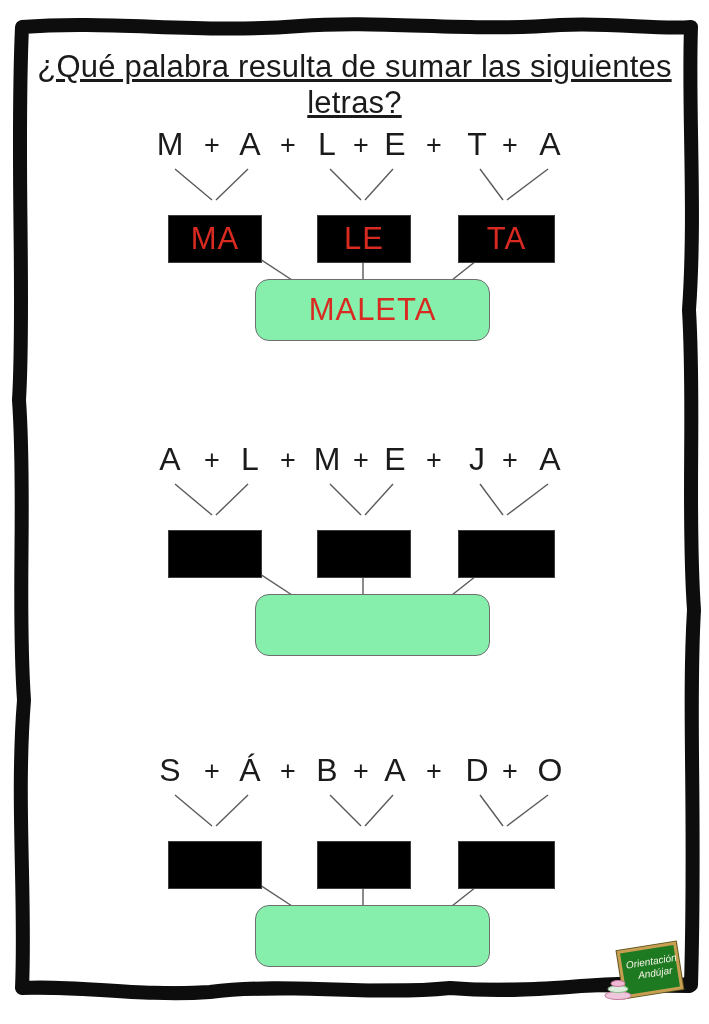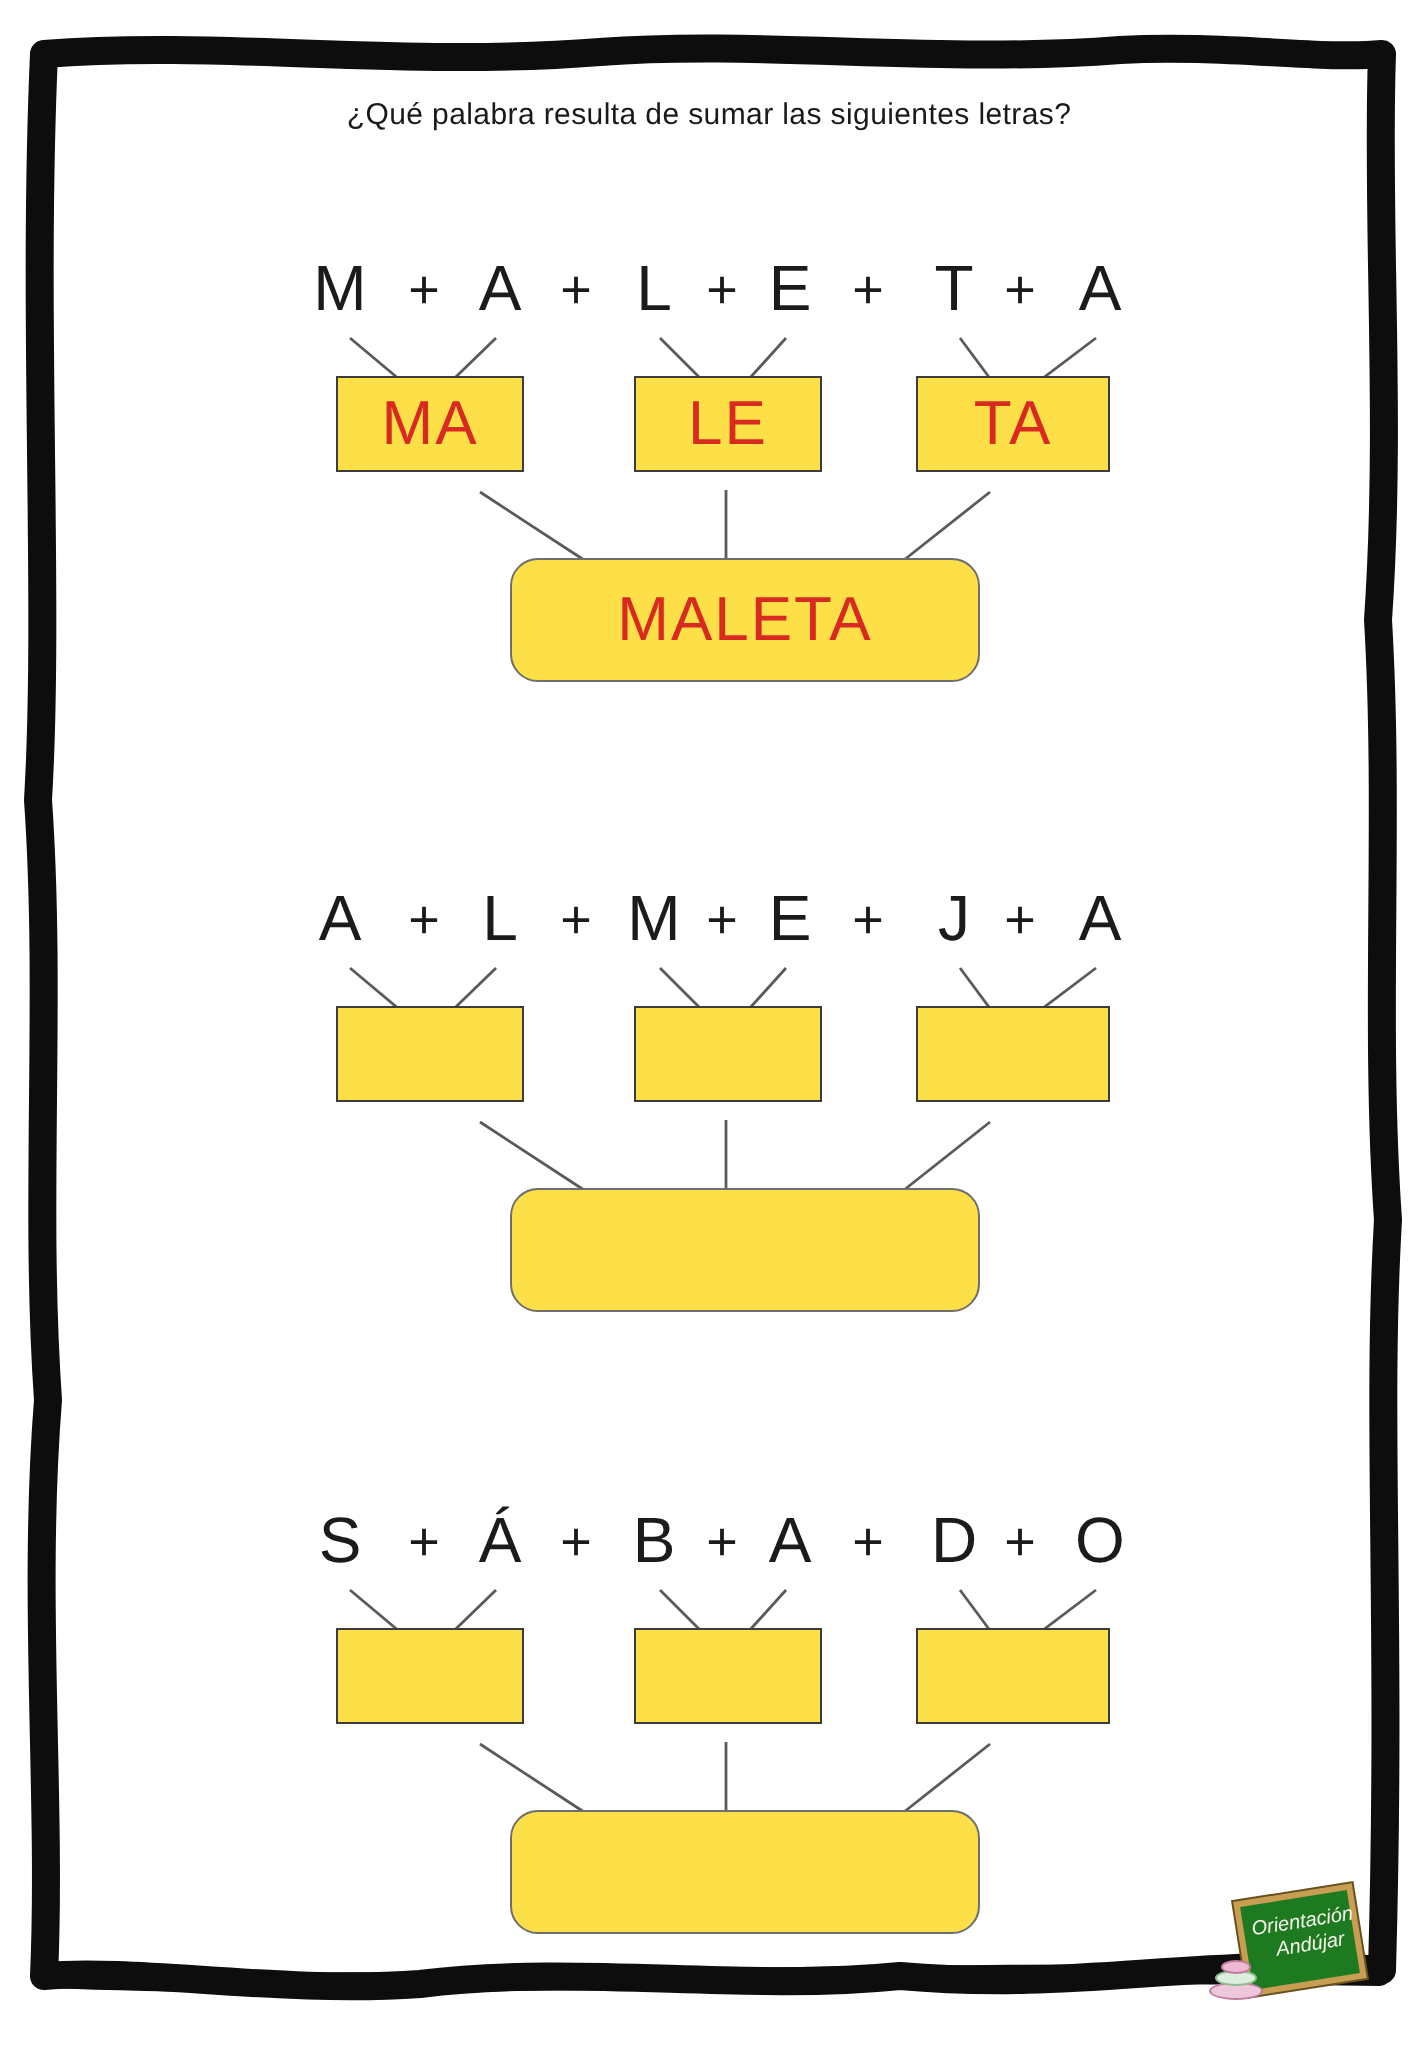--- a/index.html
+++ b/index.html
@@ -1,33 +1,33 @@
 <!DOCTYPE html>
 <html><head>
 <meta charset="utf-8">
 <style>
   html,body{margin:0;padding:0;background:#ffffff;}
   .page{position:relative;width:709px;height:1024px;background:#ffffff;overflow:hidden;
         font-family:"Liberation Sans",sans-serif;}
   .border-svg{position:absolute;left:0;top:0;pointer-events:none;}
   .title{position:absolute;top:49px;left:0;width:100%;text-align:center;
-         font-size:15px;color:#1a1a1a;letter-spacing:.2px;}
+         font-size:31px;color:#1a1a1a;letter-spacing:.2px;text-decoration:underline;}
   .exercise{position:absolute;left:0;width:709px;height:218px;}
   .ex1{top:122px}.ex2{top:437px}.ex3{top:748px}
   .connectors{position:absolute;left:0;top:0;}
   .letter{position:absolute;top:0;transform:translateX(-50%);
           font-size:32px;line-height:44px;color:#1b1b1b;}
   .plus{position:absolute;top:1px;transform:translateX(-50%);
         font-size:27px;line-height:44px;color:#1b1b1b;}
   .l1{left:170px}.l2{left:250px}.l3{left:327px}.l4{left:395px}.l5{left:477px}.l6{left:550px}
   .p1{left:212px}.p2{left:288px}.p3{left:361px}.p4{left:434px}.p5{left:510px}
-  .sylbox{position:absolute;top:66px;width:92px;height:46px;background:#fde047;
+  .sylbox{position:absolute;top:93px;width:92px;height:46px;background:#000000;
           border:1.5px solid #3d3d3d;display:flex;align-items:center;justify-content:center;}
   .b1{left:168px}.b2{left:317px}.b3{left:458px;width:95px}
-  .resultbox{position:absolute;top:157px;left:255px;width:233px;height:60px;background:#fde047;
+  .resultbox{position:absolute;top:157px;left:255px;width:233px;height:60px;background:#86efac;
              border:1.5px solid #6e6e6e;border-radius:14px;
              display:flex;align-items:center;justify-content:center;}
   .answer{font-size:31px;letter-spacing:1px;font-weight:normal;}
   
   .logo{position:absolute;left:602px;top:940px;width:104px;height:76px;}
   .board{position:absolute;left:18px;top:6px;width:60px;height:48px;background:#1e7a21;
          border:3px solid #c99e52;box-shadow:0 0 0 1px #6b4f1d;transform:rotate(-9deg);
          color:#f7f5ea;font-size:10px;font-style:italic;line-height:12px;
          padding:7px 2px 2px 4px;box-sizing:border-box;}
   .board .ln2{display:block;text-align:right;padding-right:3px;}

